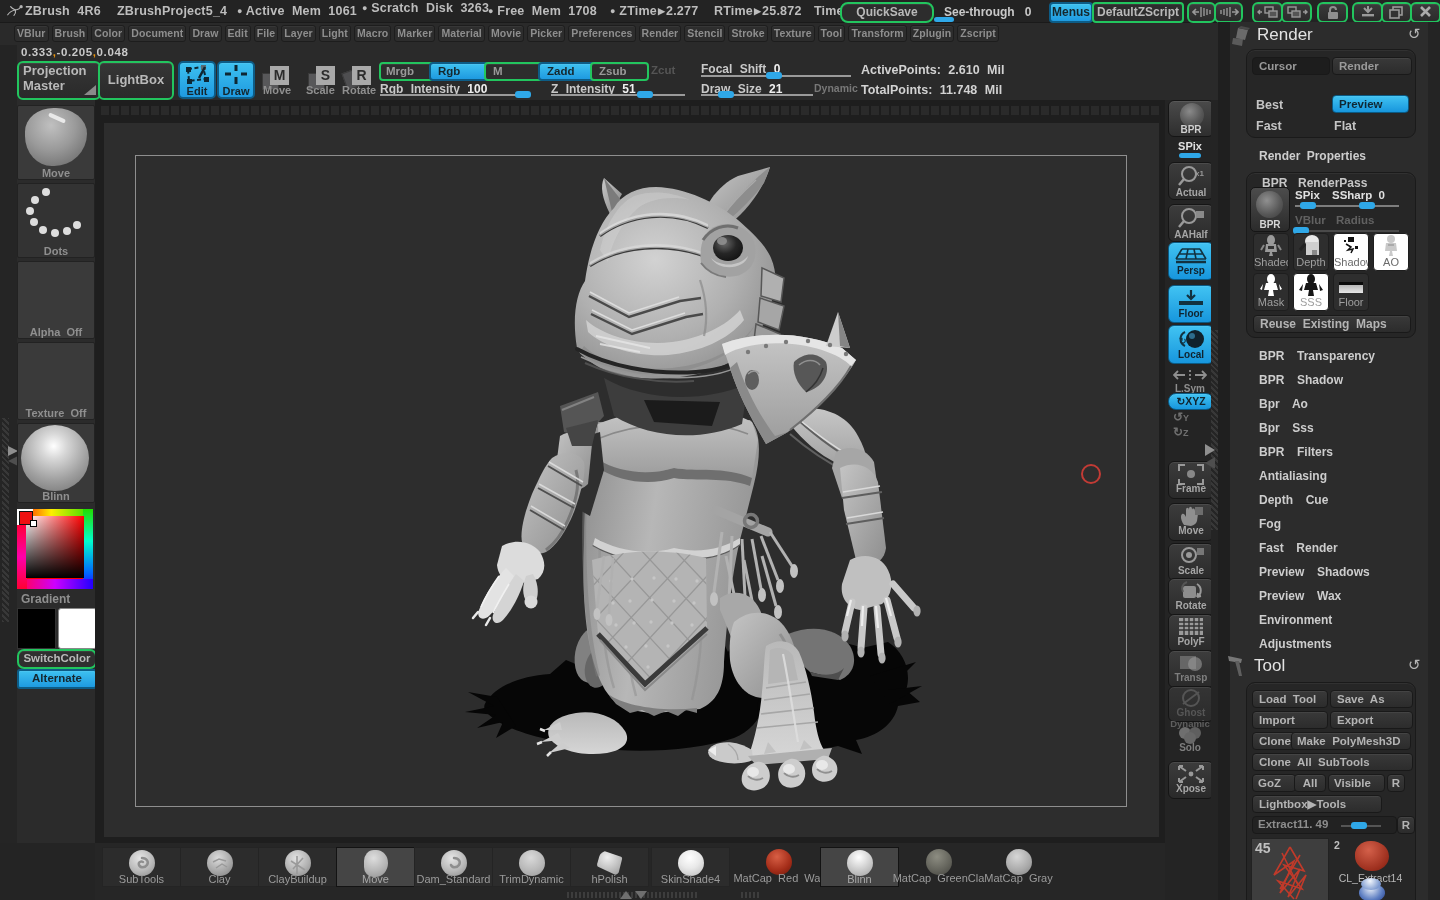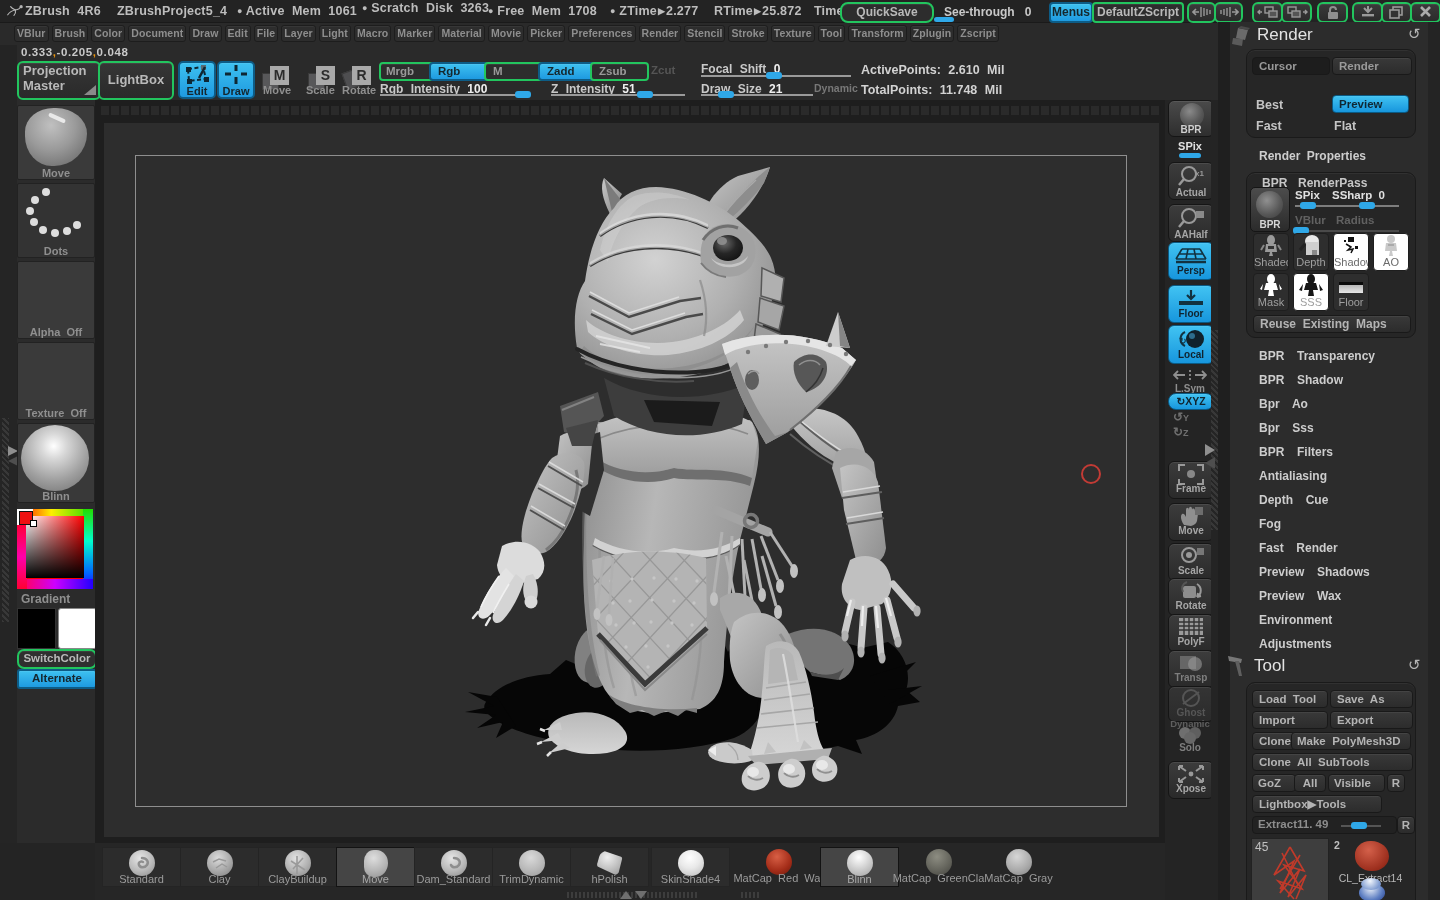--- a/index.html
+++ b/index.html
@@ -851,21 +851,21 @@
     <div class="tgbtn" style="left:81px;top:91px;width:45px;text-align:left;padding:0 5px;">Visible</div>
     <div class="tgbtn" style="left:140px;top:91px;width:12px;text-align:center;padding:0 2px;">R</div>
     <div class="tgbtn" style="left:5px;top:112px;width:116px;text-align:left;">Lightbox▶Tools</div>
     <div class="abs" style="left:5px;top:133px;width:133px;height:16px;background:#222;border:1px solid #191919;border-radius:4px;color:#8d8d8d;font-weight:bold;font-size:11.5px;line-height:15px;padding:0 5px;">Extract11. 49
       <div class="track" style="left:88px;top:8px;width:40px;background:#555;"></div>
       <div class="knob" style="left:98px;top:5px;"></div>
     </div>
     <div class="tgbtn" style="left:150px;top:133px;width:12px;text-align:center;padding:0 2px;">R</div>
 
     <div class="abs" style="left:4px;top:155px;width:76px;height:63px;background:#3e3e3e;border:1px solid #222;">
-      <div class="abs" style="left:3px;top:1px;font-size:12px;color:#c0c0c0;font-weight:normal;">45</div>
+      <div class="abs" style="left:3px;top:1px;font-size:14px;color:#c0c0c0;font-weight:bold;">45</div>
       <svg class="abs" style="left:8px;top:6px;" width="60" height="56" viewBox="0 0 60 56">
         <g stroke="#c03a2a" stroke-width="1.6" fill="none">
           <path d="M30 2 L14 30 L34 16 L20 48 L40 24 L28 52 L46 30 L36 54"></path>
           <path d="M30 2 L44 26 L24 20 L42 44 L18 36 L34 54"></path>
           <path d="M22 8 L38 40 M40 10 L20 44"></path>
         </g>
       </svg>
     </div>
     <div class="abs" style="left:84px;top:155px;width:79px;height:63px;">
       <div class="abs" style="left:3px;top:1px;font-size:10.5px;color:#c0c0c0;font-weight:bold;">2</div>
@@ -878,21 +878,21 @@
 </div>
 
 <div class="abs" id="bottomtray" style="left:0;top:843px;width:1218px;height:57px;background:#262626;">
   <div class="abs" style="left:0;top:0;width:95px;height:57px;background:#242424;"></div>
   <div class="abs" style="left:1165px;top:0;width:53px;height:57px;background:#242424;"></div>
   <div class="bcell" style="left:102px;">
         <div class="sph" style="background:radial-gradient(circle at 42% 32%,#e6e6e6,#b9b9b9 55%,#8a8a8a);"></div>
     <svg class="abs" style="left:26px;top:4px;" width="26" height="26" viewBox="0 0 26 26">
           <path d="M13 6 C18 6 20 10 18 13 C16 16 11 16 10 13 C9 10 12 9 14 10" fill="none" stroke="#8f8f8f" stroke-width="2.5" stroke-linecap="round"></path>
         </svg>
-    <div class="blbl">Standard</div>
+    <div class="blbl">SubTools</div>
       </div>
   <div class="bcell" style="left:180px;">
         <div class="sph" style="background:radial-gradient(circle at 42% 32%,#dcdcdc,#a9a9a9 55%,#7d7d7d);"></div>
     <svg class="abs" style="left:26px;top:4px;" width="26" height="26" viewBox="0 0 26 26">
           <path d="M6 10 L12 7 L19 9 M9 16 L15 12 L20 15" fill="none" stroke="#999" stroke-width="1.4"></path>
         </svg>
     <div class="blbl">Clay</div>
       </div>
   <div class="bcell" style="left:258px;">
         <div class="sph" style="background:radial-gradient(circle at 42% 32%,#e2e2e2,#b2b2b2 55%,#848484);"></div>

